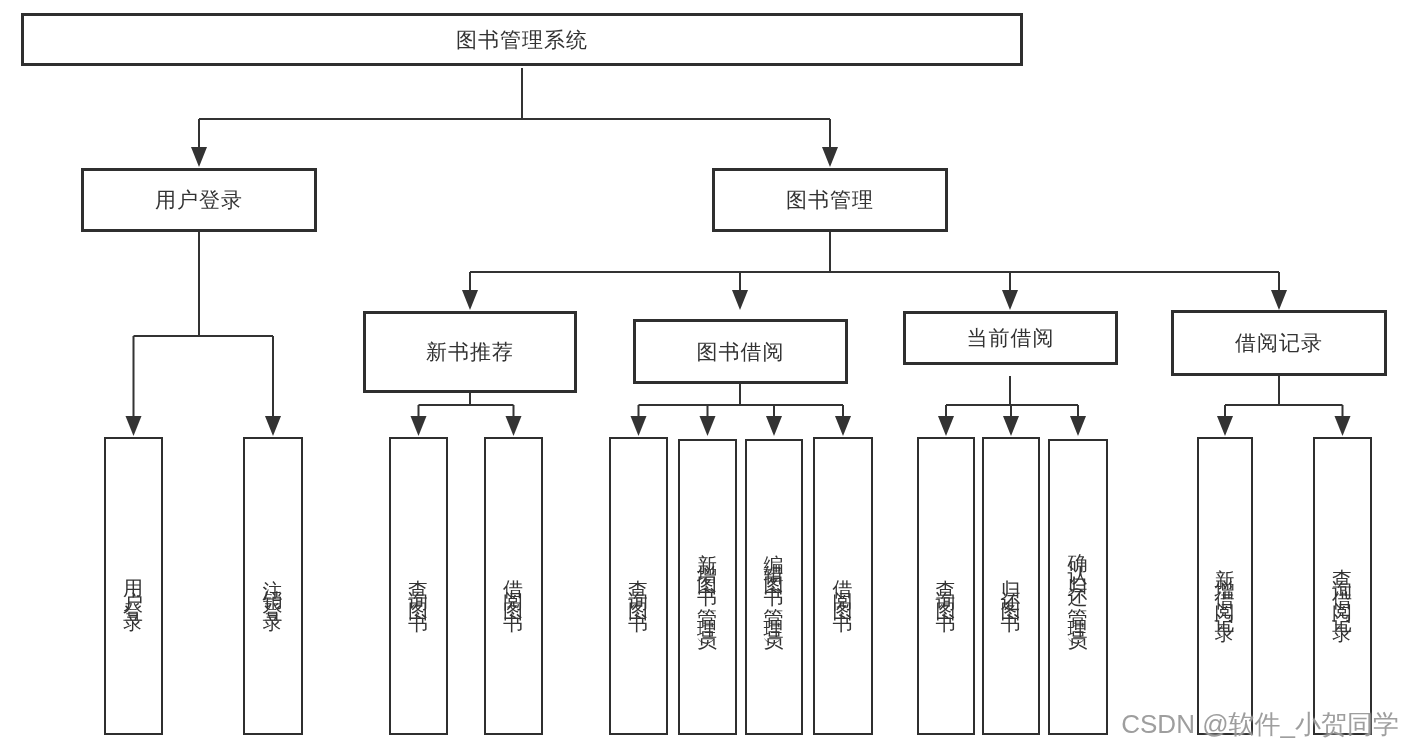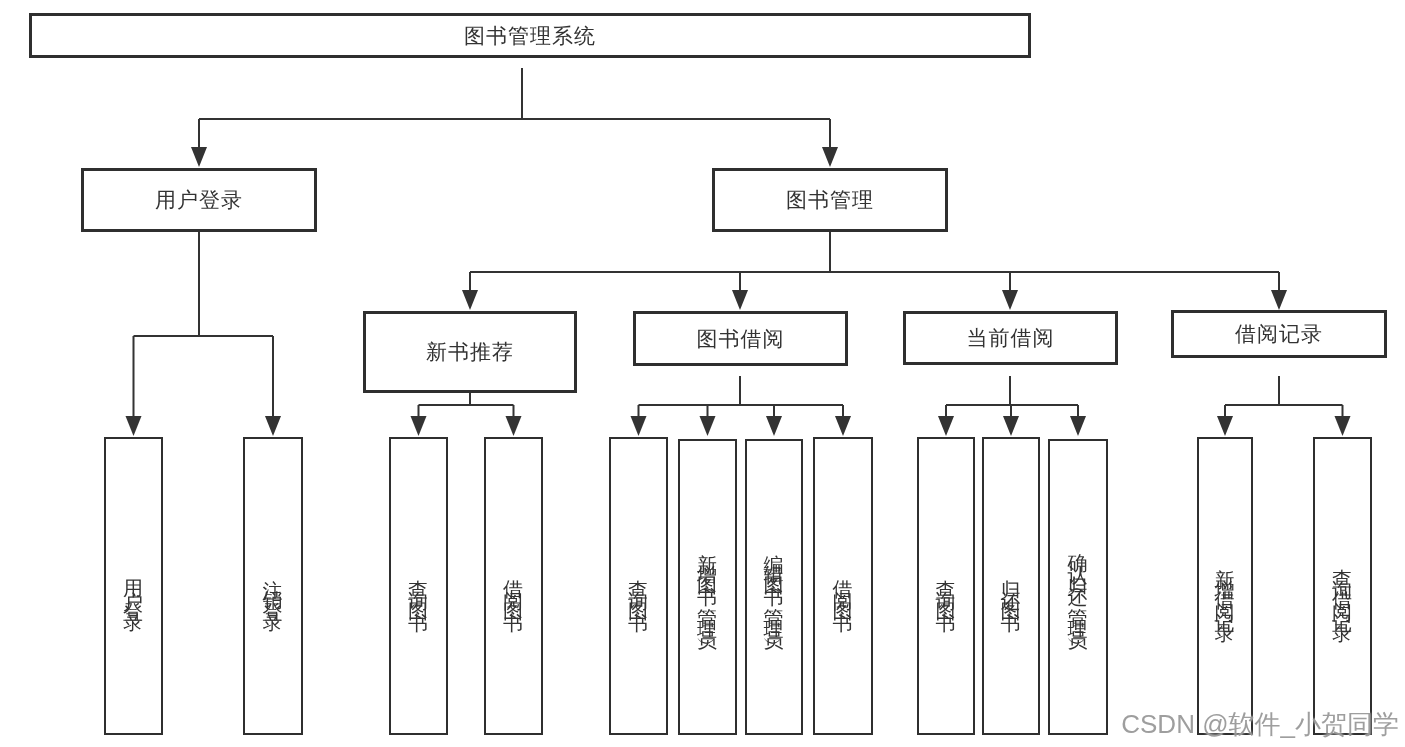--- a/index.html
+++ b/index.html
@@ -81,41 +81,41 @@
       <polygon points="766,416 782,416 774,436"></polygon>
       <polygon points="835,416 851,416 843,436"></polygon>
       <polygon points="938,416 954,416 946,436"></polygon>
       <polygon points="1003,416 1019,416 1011,436"></polygon>
       <polygon points="1070,416 1086,416 1078,436"></polygon>
       <polygon points="1217,416 1233,416 1225,436"></polygon>
       <polygon points="1334.5,416 1350.5,416 1342.5,436"></polygon>
     </g>
   </svg>
 
-  <div class="box hbox" style="left:29px;top:13px;width:1002px;height:45px">
+  <div class="box hbox" style="left:21px;top:13px;width:1002px;height:53px">
     <span>图书管理系统</span>
   </div>
 
   <div class="box hbox" style="left:81px;top:168px;width:236px;height:64px">
     <span>用户登录</span>
   </div>
   <div class="box hbox" style="left:712px;top:168px;width:236px;height:64px">
     <span>图书管理</span>
   </div>
 
   <div class="box hbox" style="left:363px;top:311px;width:214px;height:82px">
     <span>新书推荐</span>
   </div>
-  <div class="box hbox" style="left:633px;top:311px;width:215px;height:55px">
+  <div class="box hbox" style="left:633px;top:319px;width:215px;height:65px">
     <span>图书借阅</span>
   </div>
   <div class="box hbox" style="left:903px;top:311px;width:215px;height:54px">
     <span>当前借阅</span>
   </div>
-  <div class="box hbox" style="left:1171px;top:310px;width:216px;height:48px">
+  <div class="box hbox" style="left:1171px;top:310px;width:216px;height:66px">
     <span>借阅记录</span>
   </div>
 
   <div class="box leaf" style="left:104px;top:437px;width:59px;height:298px">
     <span>用户登录</span>
   </div>
   <div class="box leaf" style="left:243px;top:437px;width:60px;height:298px">
     <span>注销登录</span>
   </div>
 

